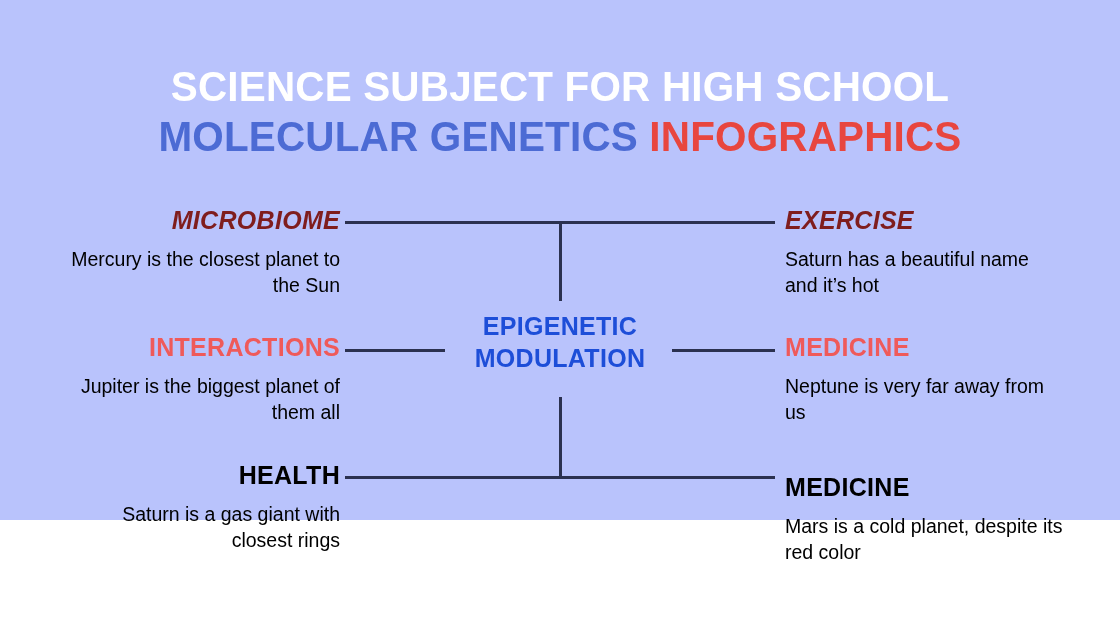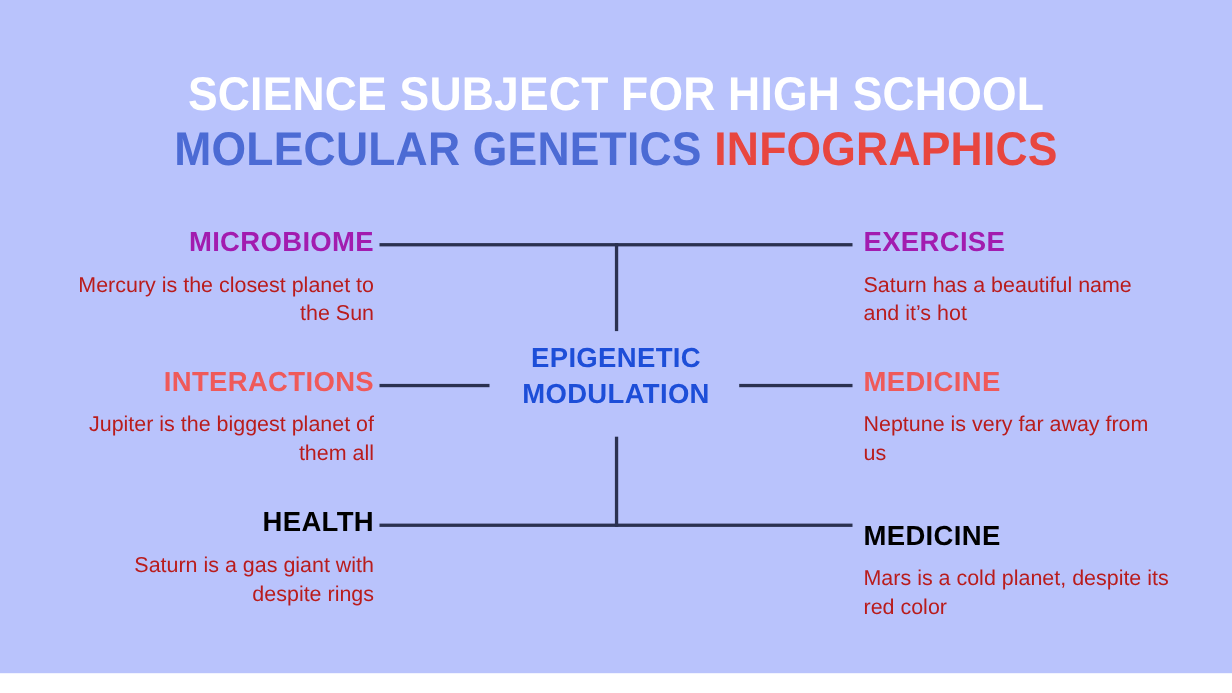--- a/index.html
+++ b/index.html
@@ -9,21 +9,21 @@
   body {
     width: 1120px;
     height: 630px;
     overflow: hidden;
     font-family: "Liberation Sans", sans-serif;
   }
 
   #slide {
     position: relative;
     width: 1120px;
-    height: 612px;
+    height: 520px;
     background: #b9c3fc;
   }
 
   
   #title-block {
     position: absolute;
     top: 64px;
     left: 0;
     width: 1120px;
     text-align: center;
@@ -96,28 +96,28 @@
     font-weight: bold;
     font-size: 25px;
     letter-spacing: 0.3px;
     line-height: 1;
     margin: 0;
     white-space: nowrap;
   }
   .item-body {
     font-family: "Liberation Sans", sans-serif;
     font-size: 19.5px;
-    color: #b91c1c;
+    color: #000000;
     line-height: 1.32;
     margin: 14px 0 0 0;
   }
   .item-left .item-body  { padding-left: 20px; }
   .item-right .item-body { padding-right: 20px; }
 
-  .c-blue        { color: #a21caf; }
+  .c-blue        { color: #7f1d1d; font-style: italic; }
   .c-red         { color: #ef5a5a; }
   .c-salmon      { color: #000000; }
 
   
   #item-microbiome   { left: 40px;  top: 208px; }
   #item-interactions { left: 40px;  top: 335px; }
   #item-health       { left: 40px;  top: 463px; }
   
   #item-exercise     { left: 785px; top: 208px; }
   #item-diseases     { left: 785px; top: 335px; }
@@ -150,21 +150,21 @@
     <p class="item-body">Mercury is the closest planet to the Sun</p>
   </div>
 
   <div class="item item-left" id="item-interactions">
     <p class="item-title c-red">INTERACTIONS</p>
     <p class="item-body">Jupiter is the biggest planet of them all</p>
   </div>
 
   <div class="item item-left" id="item-health">
     <p class="item-title c-salmon">HEALTH</p>
-    <p class="item-body">Saturn is a gas giant with despite rings</p>
+    <p class="item-body">Saturn is a gas giant with closest rings</p>
   </div>
 
   <div class="item item-right" id="item-exercise">
     <p class="item-title c-blue">EXERCISE</p>
     <p class="item-body">Saturn has a beautiful name and it’s hot</p>
   </div>
 
   <div class="item item-right" id="item-diseases">
     <p class="item-title c-red">MEDICINE</p>
     <p class="item-body">Neptune is very far away from us</p>

